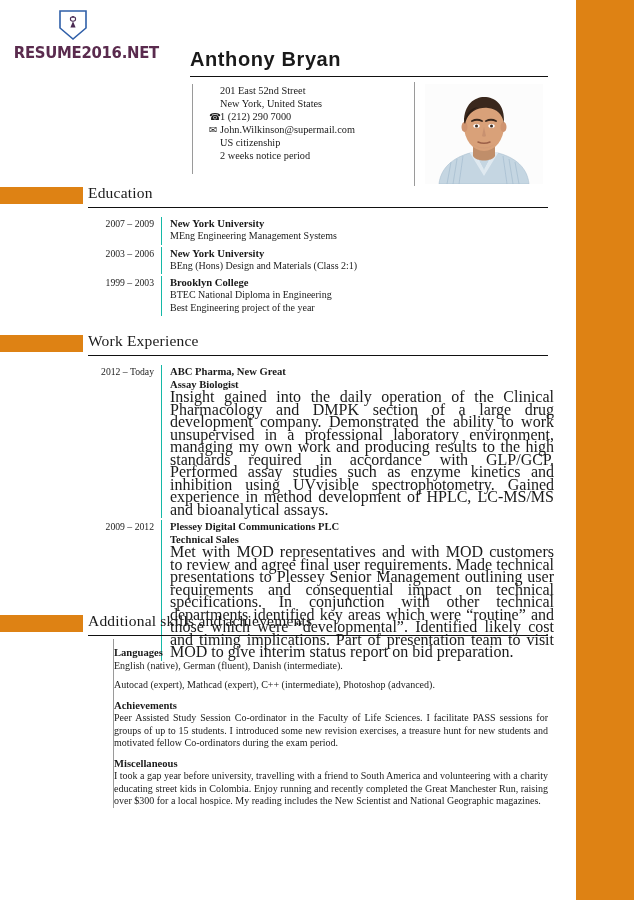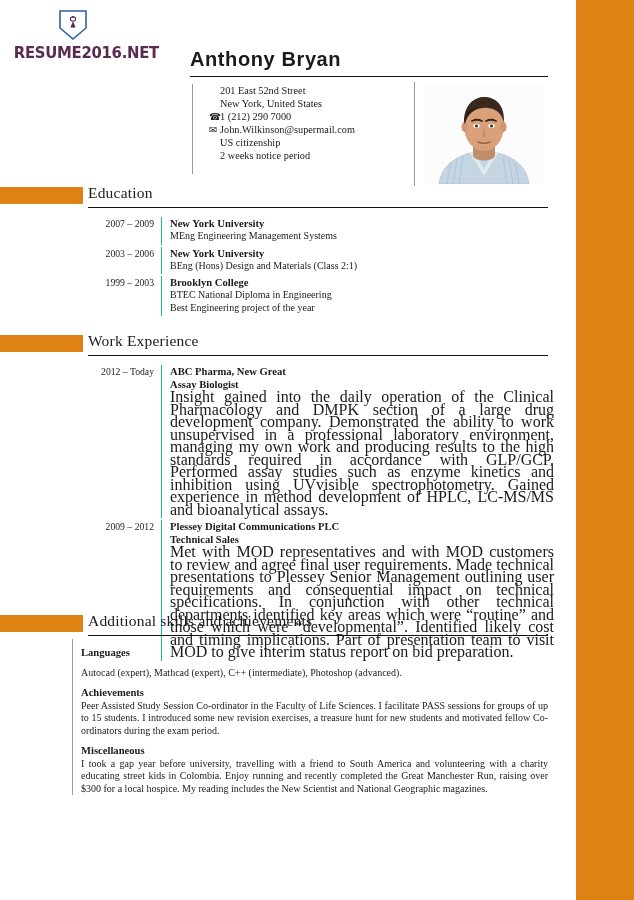--- a/index.html
+++ b/index.html
@@ -196,25 +196,25 @@
   .entry .what .desc {
     font-size: 16px;
     line-height: 12.5px;
     text-align: justify;
     margin-top: 0px;
     hyphens: auto;
   }
 
   
   .skills {
-    margin-left: 72px;
+    margin-left: 113px;
     margin-right: 28px;
     padding-top: 7px;
     border-left: 1px solid #9a9a9a;
-    padding-left: 8px;
+    padding-left: 0;
   }
   .skill-block { margin-bottom: 7px; }
   .skill-block .sk-title {
     font-size: 10.6px;
     font-weight: bold;
     line-height: 13.5px;
   }
   .skill-block .sk-body {
     font-size: 10px;
     line-height: 12.5px;
@@ -372,20 +372,21 @@
 
   <div class="pos-skills">
     <div class="section-head">
       <div class="swatch"></div>
       <div class="title">Additional skills and achievements</div>
       <div class="rule"></div>
     </div>
     <div class="skills">
       <div class="skill-block">
         <div class="sk-title">Languages</div>
+        <div class="sk-body">English (native), German (fluent), Danish (intermediate).</div>
       </div>
       <div class="skill-block">
         <div class="sk-body">Autocad (expert), Mathcad (expert), C++ (intermediate), Photoshop (advanced).</div>
       </div>
       <div class="skill-block">
         <div class="sk-title">Achievements</div>
         <div class="sk-body">Peer Assisted Study Session Co-ordinator in the Faculty of Life Sciences. I facilitate PASS sessions for groups of up to 15 students. I introduced some new revision exercises, a treasure hunt for new students and motivated fellow Co-ordinators during the exam period.</div>
       </div>
       <div class="skill-block">
         <div class="sk-title">Miscellaneous</div>

